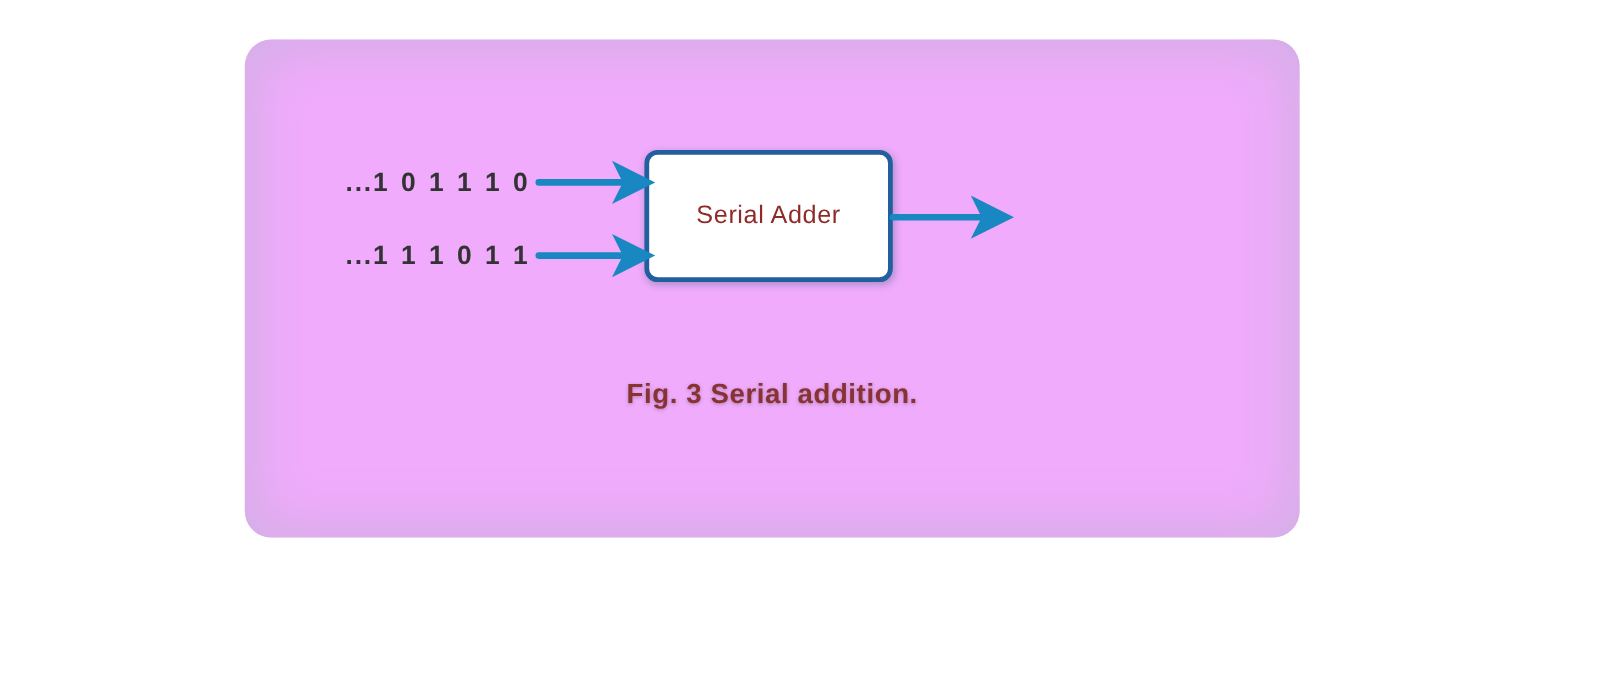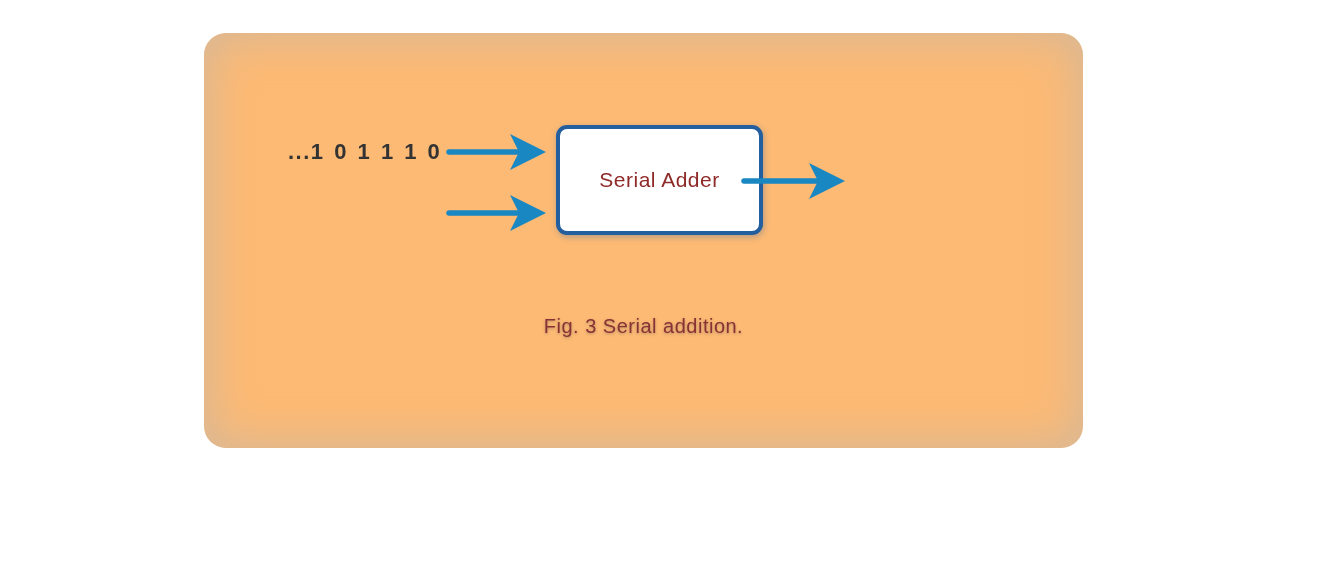--- a/index.html
+++ b/index.html
@@ -17,21 +17,21 @@
     overflow: hidden;
   }
 
   .figure-card {
     position: absolute;
     left: 204px;
     top: 33px;
     width: 879px;
     height: 415px;
     border-radius: 22px;
-    background: #fdba74;
+    background: #f0abfc;
     box-shadow: inset 0 0 44px 8px rgba(170, 180, 195, 0.42);
   }
 
   .diagram {
     position: absolute;
     left: 0;
     top: 0;
     width: 879px;
     height: 415px;
   }
@@ -45,21 +45,21 @@
     word-spacing: 2px;
     line-height: 28px;
     white-space: nowrap;
   }
 
   .operand-1 { left: 84px; top: 105px; }
   .operand-2 { left: 84px; top: 166px; }
 
   .adder-box {
     position: absolute;
-    left: 352px;
+    left: 333px;
     top: 92px;
     width: 207px;
     height: 110px;
     background: #ffffff;
     border: 4px solid #235e9e;
     border-radius: 11px;
     box-shadow: 1px 2px 6px rgba(90, 110, 145, 0.45);
     display: flex;
     align-items: center;
     justify-content: center;
@@ -94,35 +94,36 @@
     white-space: nowrap;
   }
 
   .figure-caption {
     position: absolute;
     left: 0;
     right: 0;
     top: 282px;
     text-align: center;
     color: #8a3134;
-    font-size: 20px;
-    font-weight: 400;
+    font-size: 23px;
+    font-weight: 700;
     letter-spacing: 0.5px;
     text-shadow: 0 1px 3px rgba(80, 80, 80, 0.45);
   }
 </style>
 </head>
 <body>
 
 <div class="page">
   <div class="figure-card">
     <div class="diagram">
 
       <div class="operand operand-1">...1 0 1 1 1 0</div>
 
+      <div class="operand operand-2">...1 1 1 0 1 1</div>
 
       <div class="adder-box">
         <span class="adder-label">Serial Adder</span>
       </div>
 
       <svg class="arrows-layer" viewBox="0 0 879 415" xmlns="http://www.w3.org/2000/svg">
 
         <g>
           <line x1="245" y1="119" x2="316" y2="119" stroke="#1987c1" stroke-width="5.5" stroke-linecap="round"></line>
           <polygon points="306,101 342,119 306,137 315,119" fill="#1987c1"></polygon>

